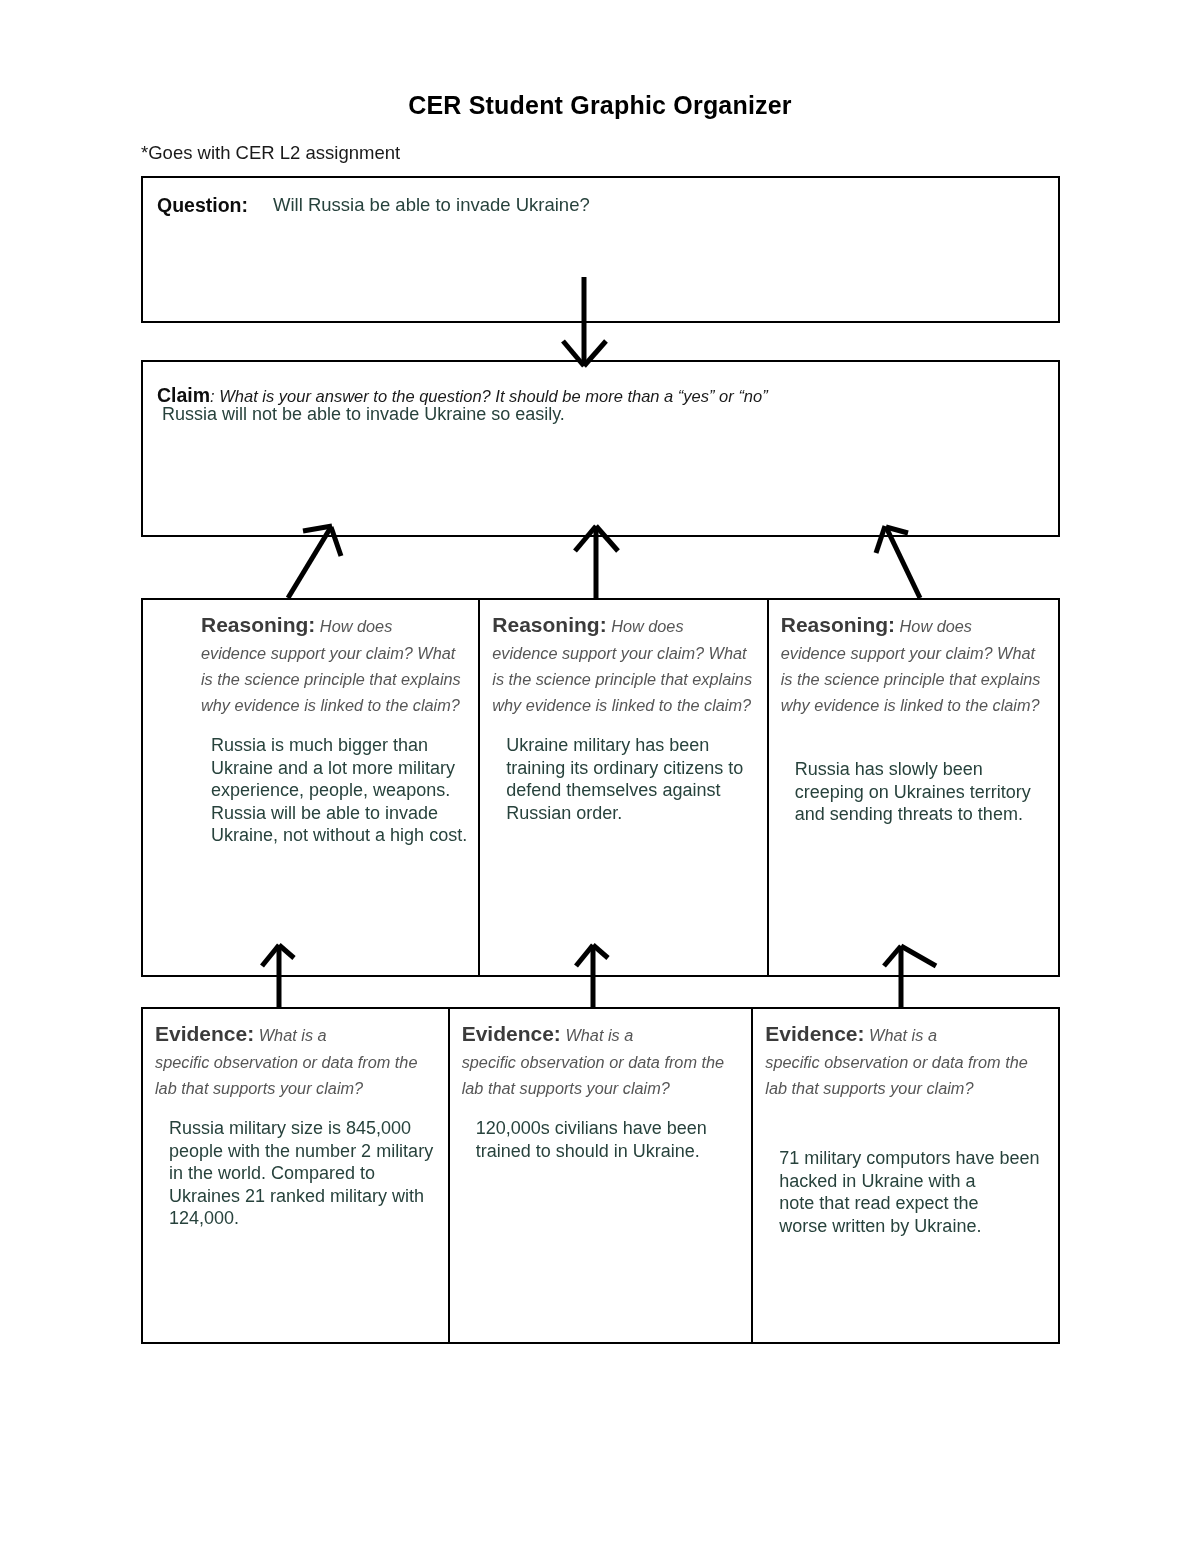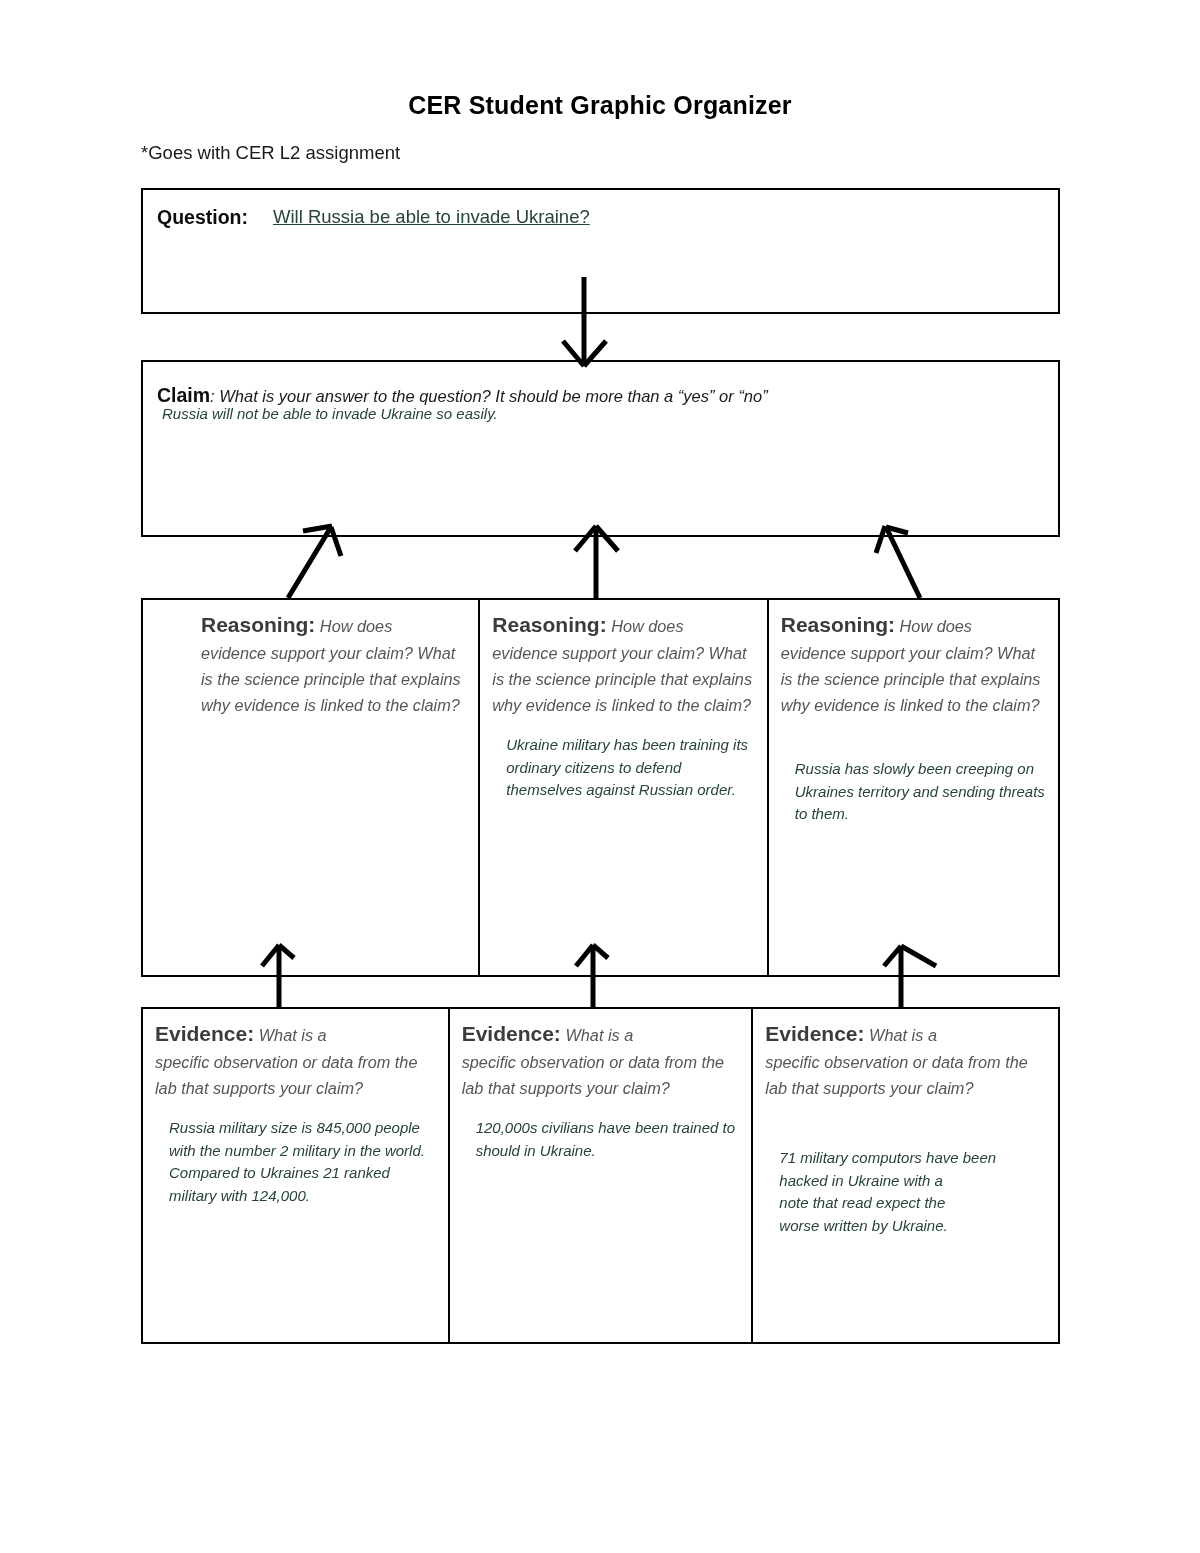--- a/index.html
+++ b/index.html
@@ -37,21 +37,21 @@
   }
 
   
   .box {
     position: absolute;
     border: 2.5px solid #000000;
     background: #ffffff;
     box-sizing: border-box;
   }
 
-  .q-box   { left: 141px; top: 188px; width: 919px; height: 126px; }
+  .q-box   { left: 141px; top: 176px; width: 919px; height: 147px; }
   .c-box   { left: 141px; top: 360px; width: 919px; height: 177px; }
 
   .grid-row {
     position: absolute;
     border: 2.5px solid #000000;
     background: #ffffff;
     box-sizing: border-box;
     display: flex;
   }
   .r-row { left: 141px; top: 598px; width: 919px; height: 379px; padding-left: 46px; }
@@ -91,29 +91,27 @@
   }
 
   .head-line {
     margin: 0;
     line-height: 26px;
   }
 
   
   .answer {
     color: #27423c;
-    font-size: 15px;
+    font-size: 18px;
     line-height: 22.5px;
     white-space: pre-line;
-    font-style: italic;
   }
   .answer-inline {
     color: #27423c;
     font-size: 18.5px;
-    text-decoration: underline;
   }
 
   .q-text {
     position: absolute;
     left: 130px;
     top: 16px;
   }
   .q-label {
     position: absolute;
     left: 14px;
@@ -166,20 +164,21 @@
   <div class="answer c-answer">Russia will not be able to invade Ukraine so easily.</div>
 </div>
 
 <div class="grid-row r-row">
 
   <div class="cell c1">
     <p class="head-line">
       <span class="lbl">Reasoning:</span><span class="prompt"> How does</span>
     </p>
     <p class="prompt head-line">evidence support your claim? What is the science principle that explains why evidence is linked to the claim?</p>
+    <div class="answer cell-answer">Russia is much bigger than Ukraine and a lot more military experience, people, weapons. Russia will be able to invade Ukraine, not without a high cost.</div>
   </div>
 
   <div class="cell c2">
     <p class="head-line">
       <span class="lbl">Reasoning:</span><span class="prompt"> How does</span>
     </p>
     <p class="prompt head-line">evidence support your claim? What is the science principle that explains why evidence is linked to the claim?</p>
     <div class="answer cell-answer indent-more">Ukraine military has been training its ordinary citizens to defend themselves against Russian order.</div>
   </div>
 

